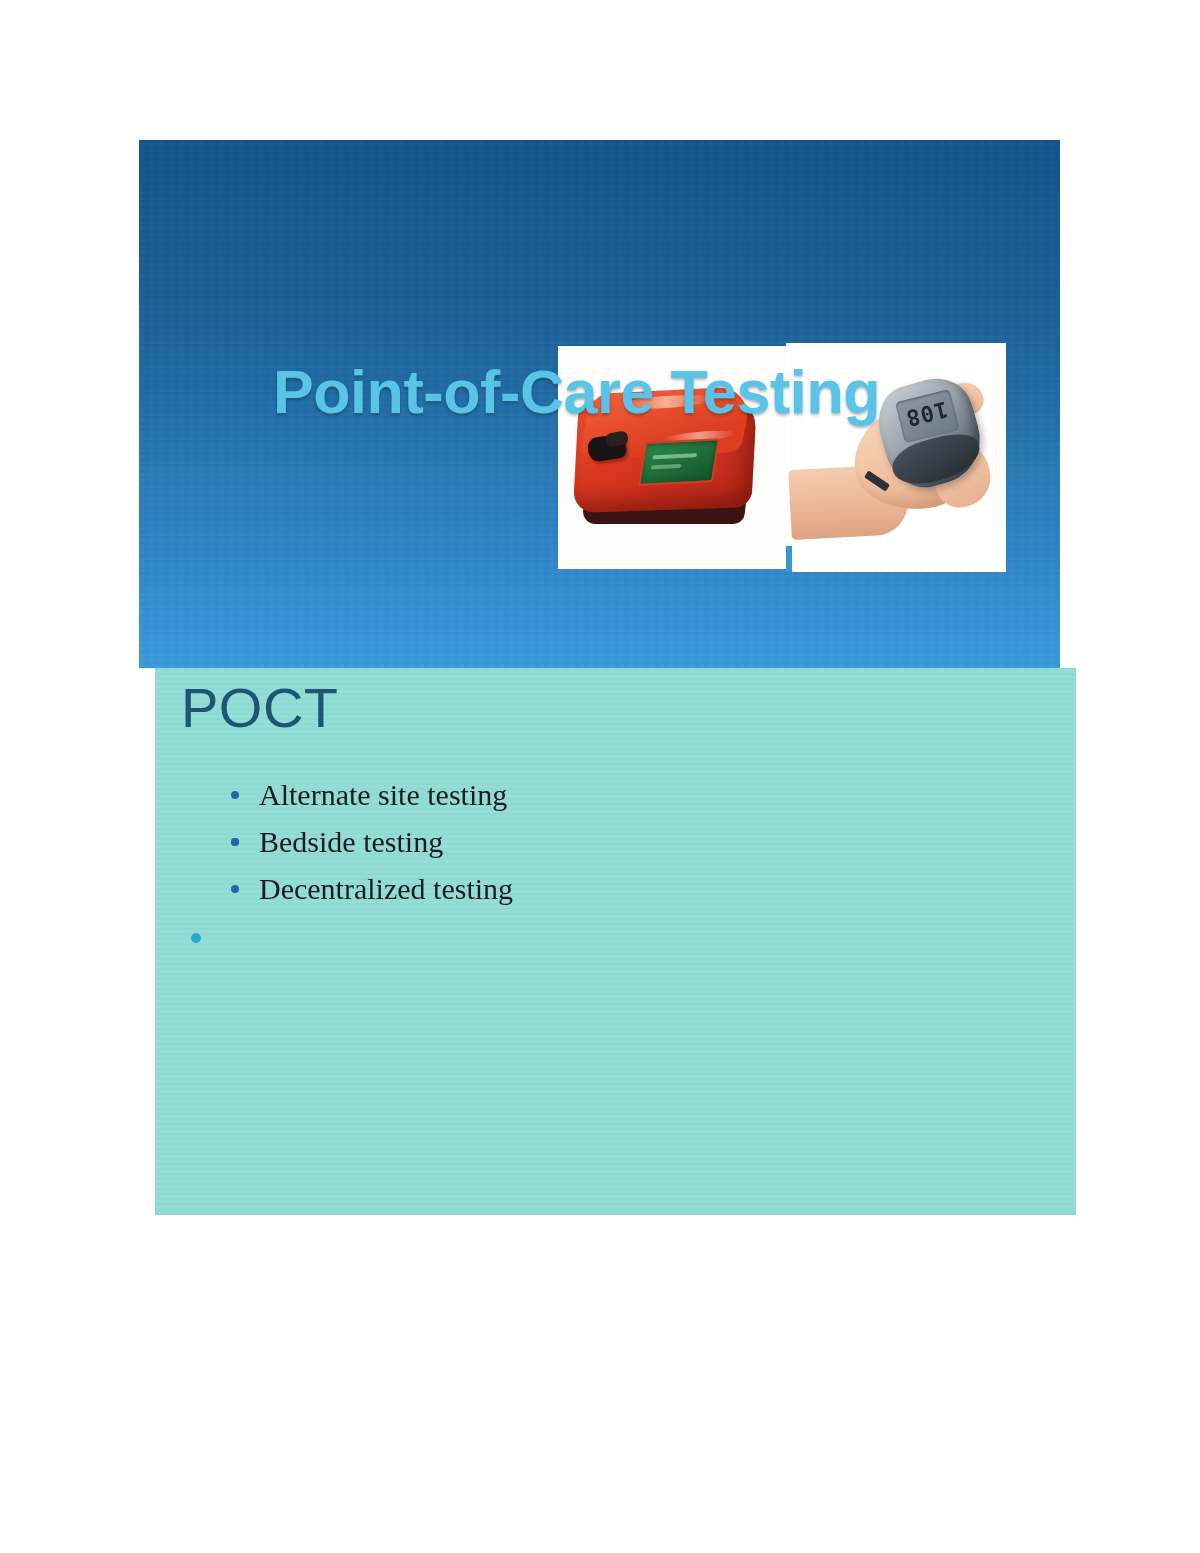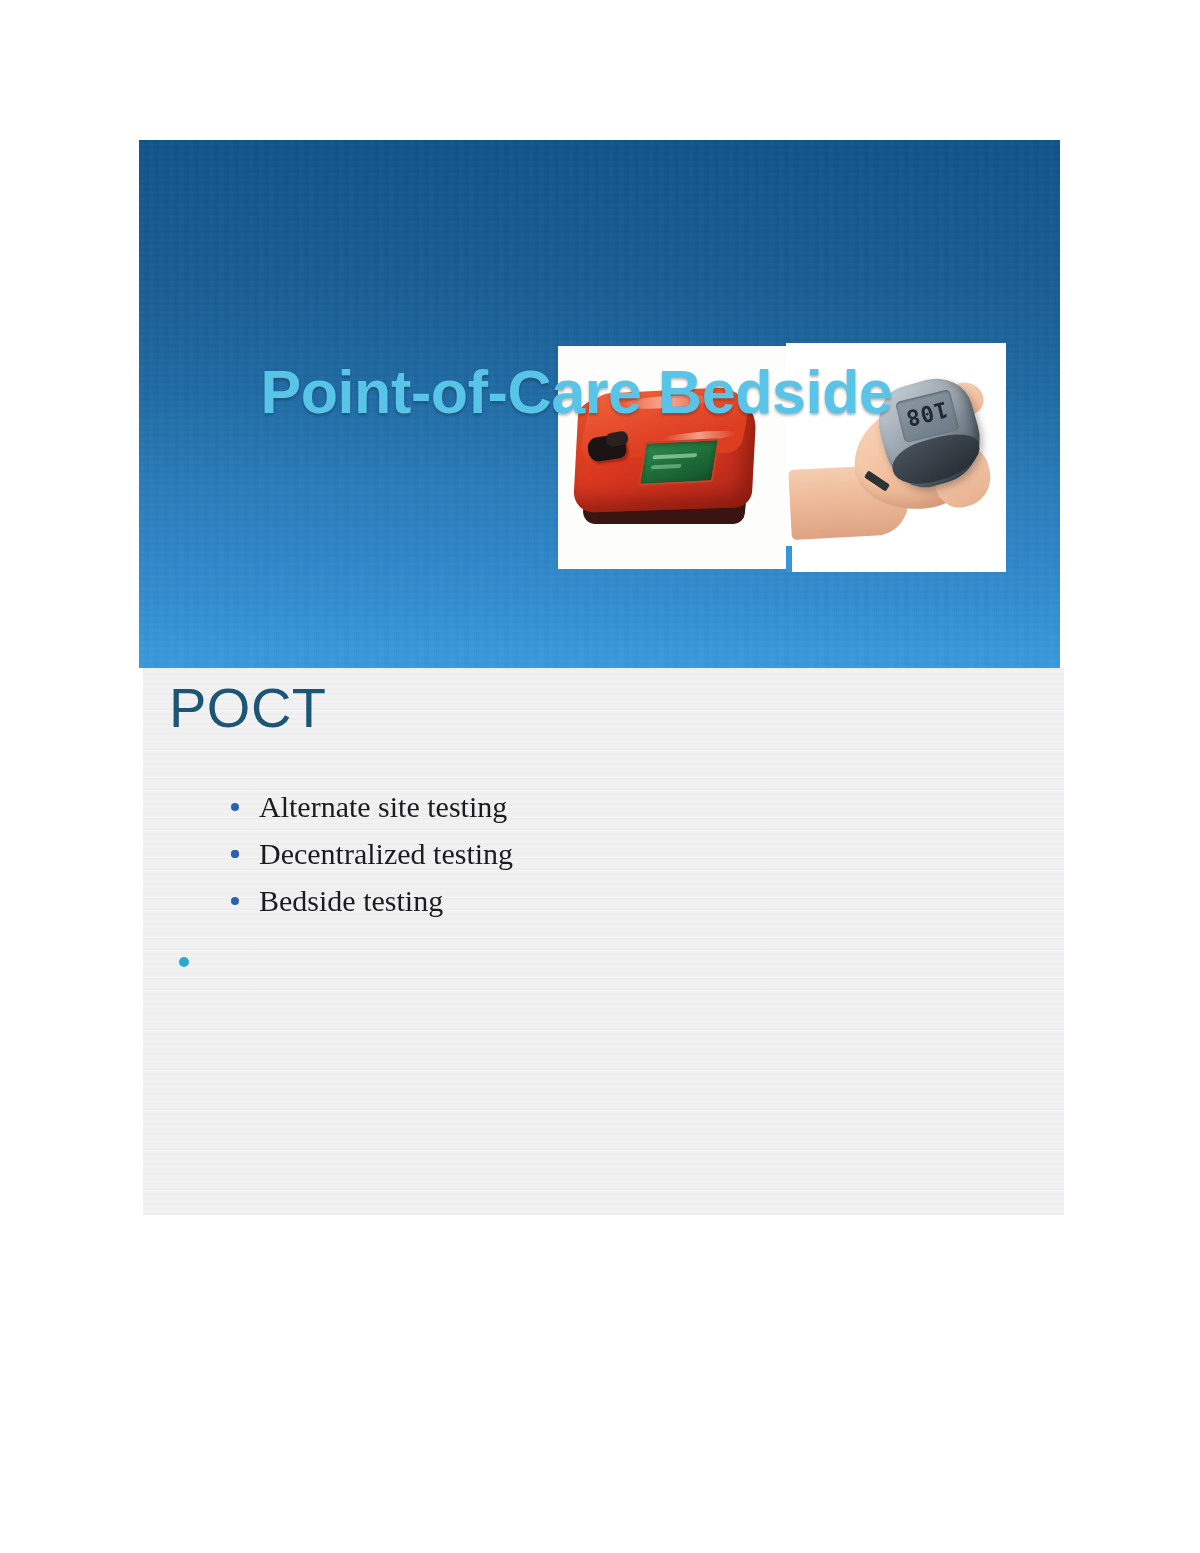--- a/index.html
+++ b/index.html
@@ -329,25 +329,25 @@
     height: 8px;
     background: #2c3338;
     border-radius: 2px;
     transform: rotate(34deg);
     z-index: 3;
   }
 
   
   .body-area {
     position: absolute;
-    left: 4px;
+    left: 16px;
     top: 528px;
     width: 921px;
     height: 547px;
-    background: #e5e5e5;
+    background: #14b8a6;
   }
   .body-area::before {
     content: "";
     position: absolute;
     inset: 0;
     background: repeating-linear-gradient(0deg,
         rgba(244,245,248,0.55) 0 2px,
         rgba(252,252,253,0.55) 2px 5px);
     pointer-events: none;
   }
@@ -384,21 +384,21 @@
     position: absolute;
     left: 10px;
     top: 21px;
     width: 10px;
     height: 10px;
     border-radius: 50%;
     background: #2ca8cf;
   }
 
   .sublist {
-    margin: 12px;
+    margin: 0;
     padding: 0;
   }
   .l2 {
     position: relative;
     padding-left: 78px;
     font-size: 30px;
     line-height: 47px;
     color: #1c1c1f;
   }
   .l2 > .dot {
@@ -411,21 +411,21 @@
     background: #2a62ad;
   }
 </style>
 </head>
 <body>
 
 <div class="slide">
 
   <div class="banner">
 
-    <div class="banner-title">Point-of-Care Bedside</div>
+    <div class="banner-title">Point-of-Care Testing</div>
 
     <div class="photo-group">
 
       <div class="photo-left">
         <div class="analyzer">
           <div class="base-shadow"></div>
           <div class="body"></div>
           <div class="top-face"></div>
           <div class="gloss"></div>
           <div class="gloss2"></div>
@@ -463,25 +463,25 @@
       <div class="sublist">
         <div class="l2">
           <span class="dot"></span>
           <span>Alternate site testing</span>
         </div>
         <div class="l2">
           <span class="dot"></span>
         </div>
         <div class="l2">
           <span class="dot"></span>
-          <span>Decentralized testing</span>
+          <span>Bedside testing</span>
         </div>
         <div class="l2">
           <span class="dot"></span>
-          <span>Bedside testing</span>
+          <span>Decentralized testing</span>
         </div>
       </div>
 
       <div class="l1">
         <span class="dot"></span>
       </div>
 
 
     </div>
   </div>

